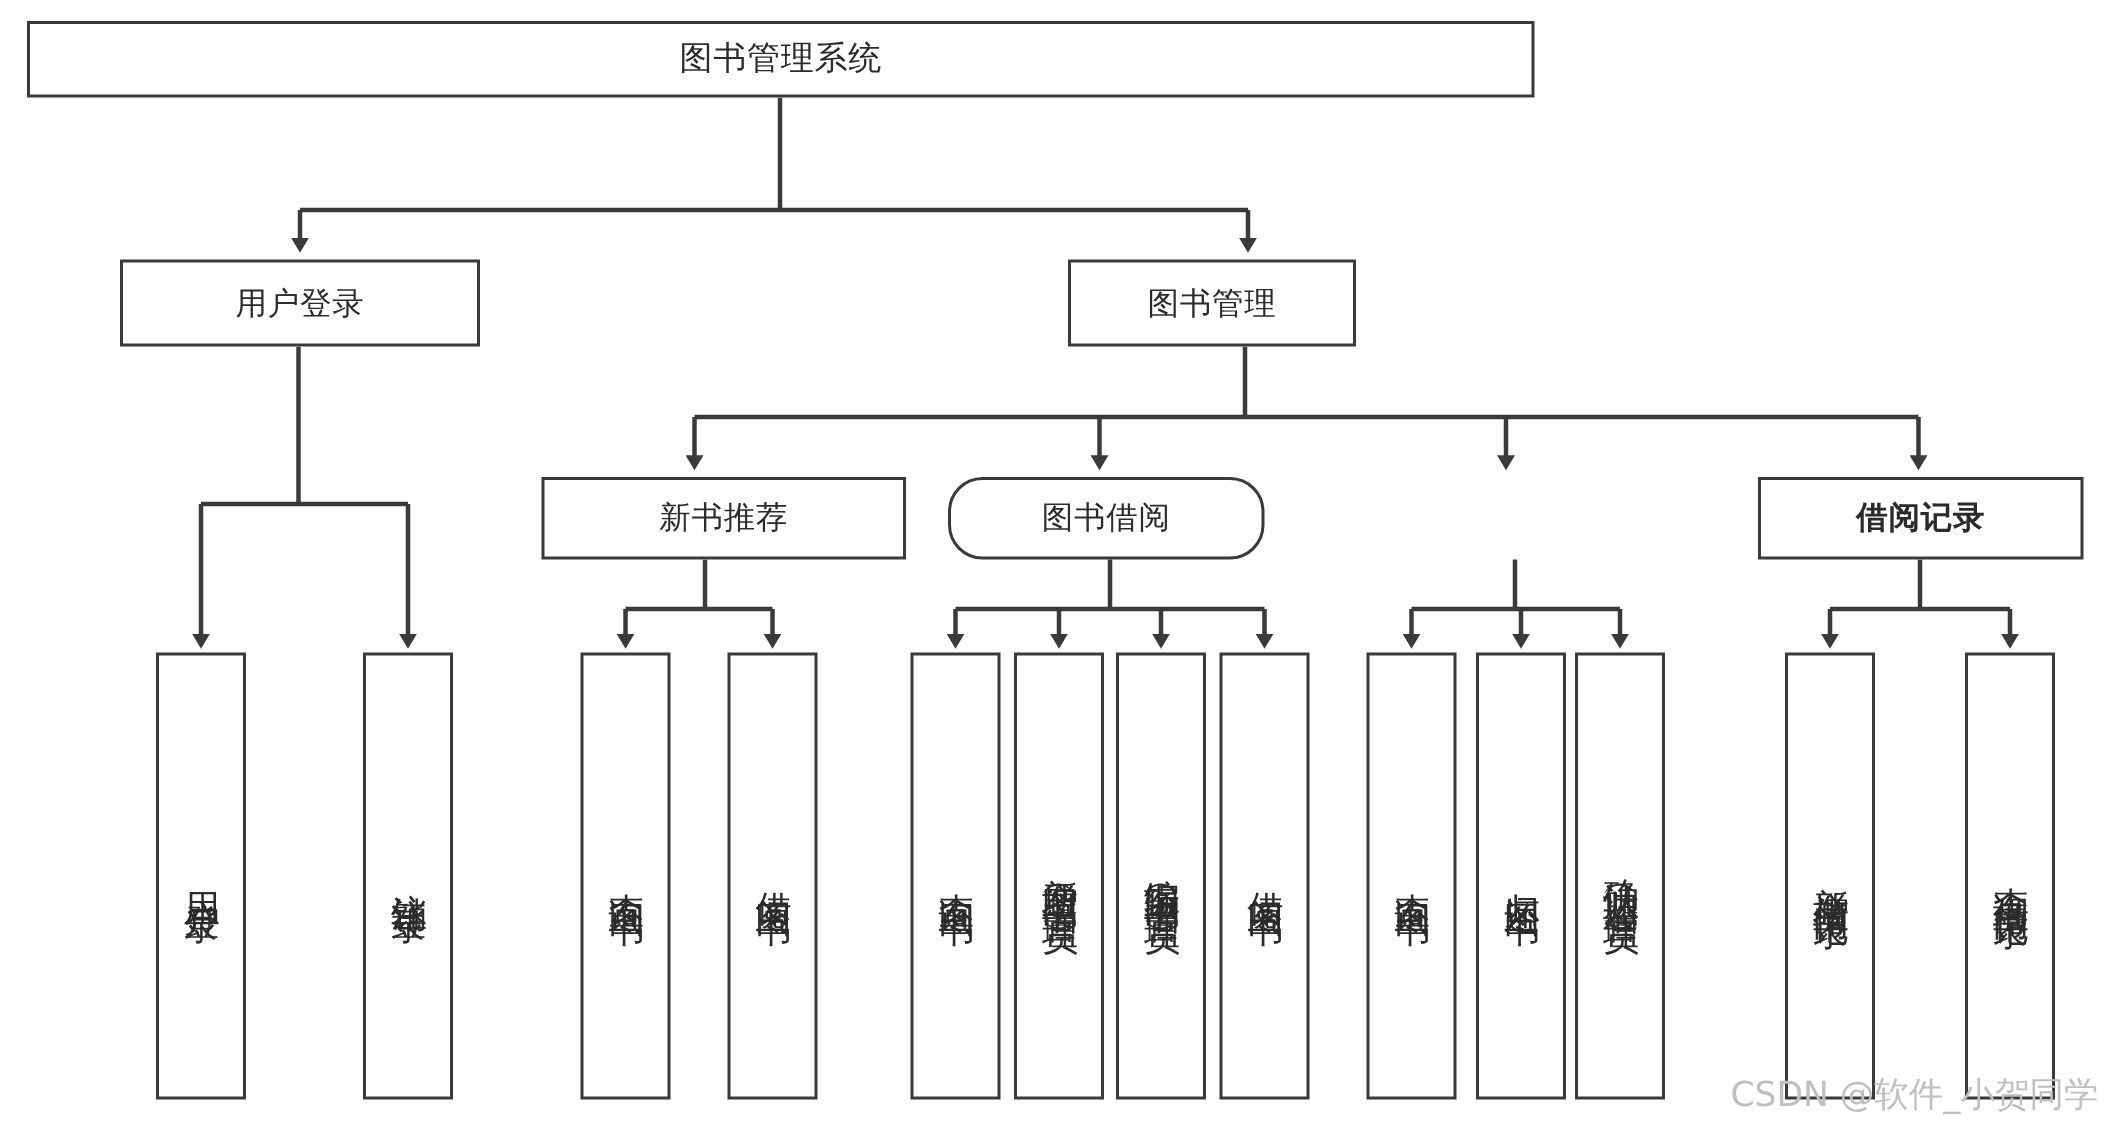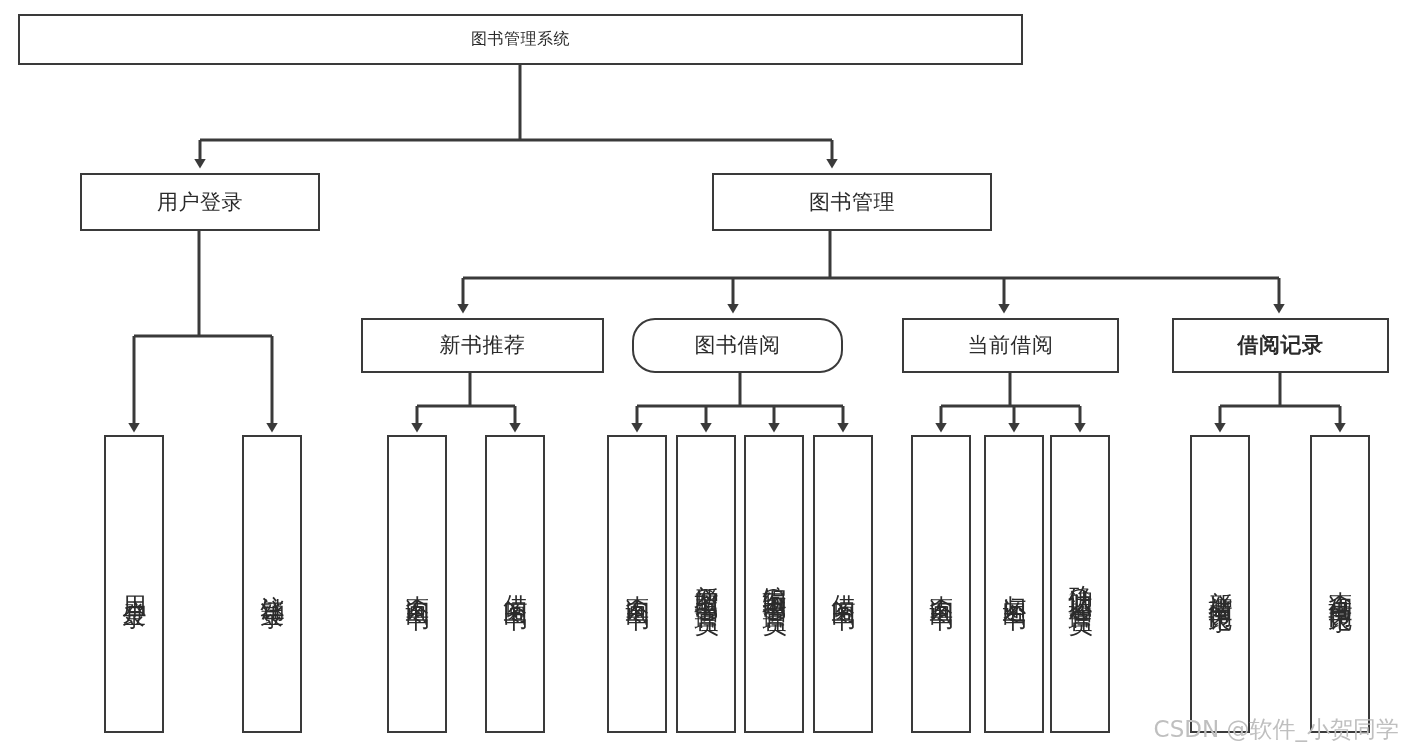--- a/index.html
+++ b/index.html
@@ -41,21 +41,21 @@
     line-height: 1.18;
     color: #2b2b2b;
   }
   
   .node.horiz .node-label {
     font-size: 21px;
     letter-spacing: 0.5px;
     white-space: nowrap;
   }
   .node.root .node-label {
-    font-size: 16px;
+    font-size: 22px;
   }
   
   .node.vert {
     align-items: center;
     justify-content: center;
     padding: 4px 0;
   }
   .node.vert .node-label {
     writing-mode: vertical-rl;
     text-orientation: upright;
@@ -130,33 +130,30 @@
     </g>
   </svg>
 
   <div class="node horiz root" style="left:18px; top:14px; width:1005px; height:51px;">
     <span class="node-label">图书管理系统</span>
   </div>
 
   <div class="node horiz" style="left:80px; top:173px; width:240px; height:58px;">
     <span class="node-label">用户登录</span>
   </div>
-  <div class="node horiz" style="left:712px; top:173px; width:280px; height:58px;">
+  <div class="node horiz" style="left:712px; top:173px; width:192px; height:58px;">
     <span class="node-label">图书管理</span>
   </div>
 
   <div class="node horiz" style="left:361px; top:318px; width:243px; height:55px;">
     <span class="node-label">新书推荐</span>
   </div>
   <div class="node horiz" style="left:632px; top:318px; width:211px; height:55px;border-radius:23px;">
     <span class="node-label">图书借阅</span>
   </div>
-  <div class="node horiz" style="left:902px; top:318px; width:217px; height:55px;">
-    <span class="node-label">当前借阅</span>
-  </div>
   <div class="node horiz" style="left:1172px; top:318px; width:217px; height:55px;font-weight:bold;">
     <span class="node-label">借阅记录</span>
   </div>
 
   <div class="node vert" style="left:104px; top:435px; width:60px; height:298px;">
     <span class="node-label">用户登录</span>
   </div>
   <div class="node vert" style="left:242px; top:435px; width:60px; height:298px;">
     <span class="node-label">注销登录</span>
   </div>

